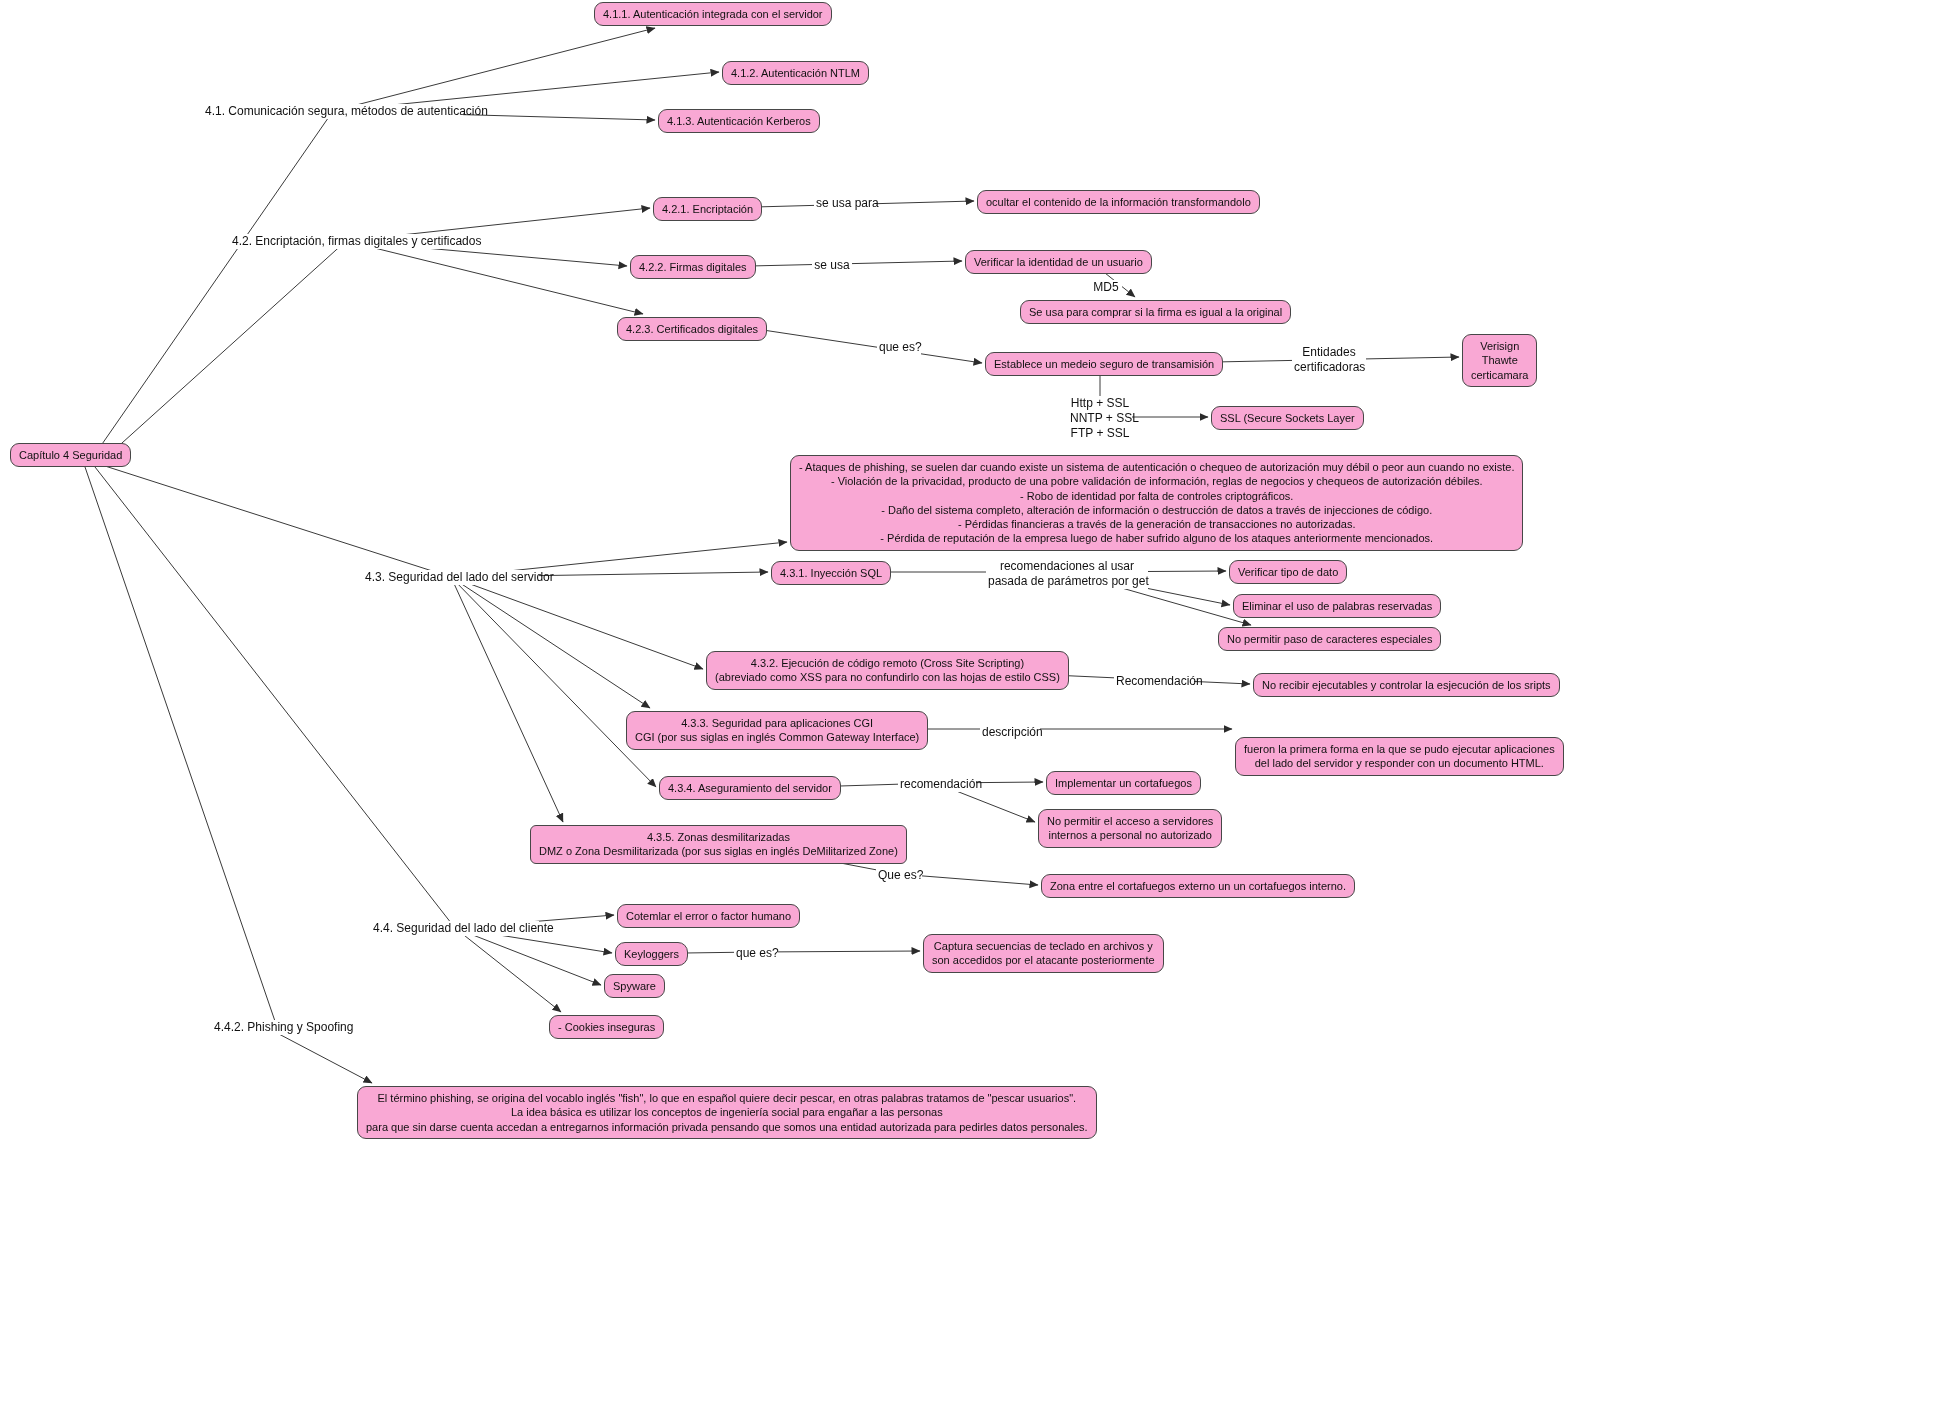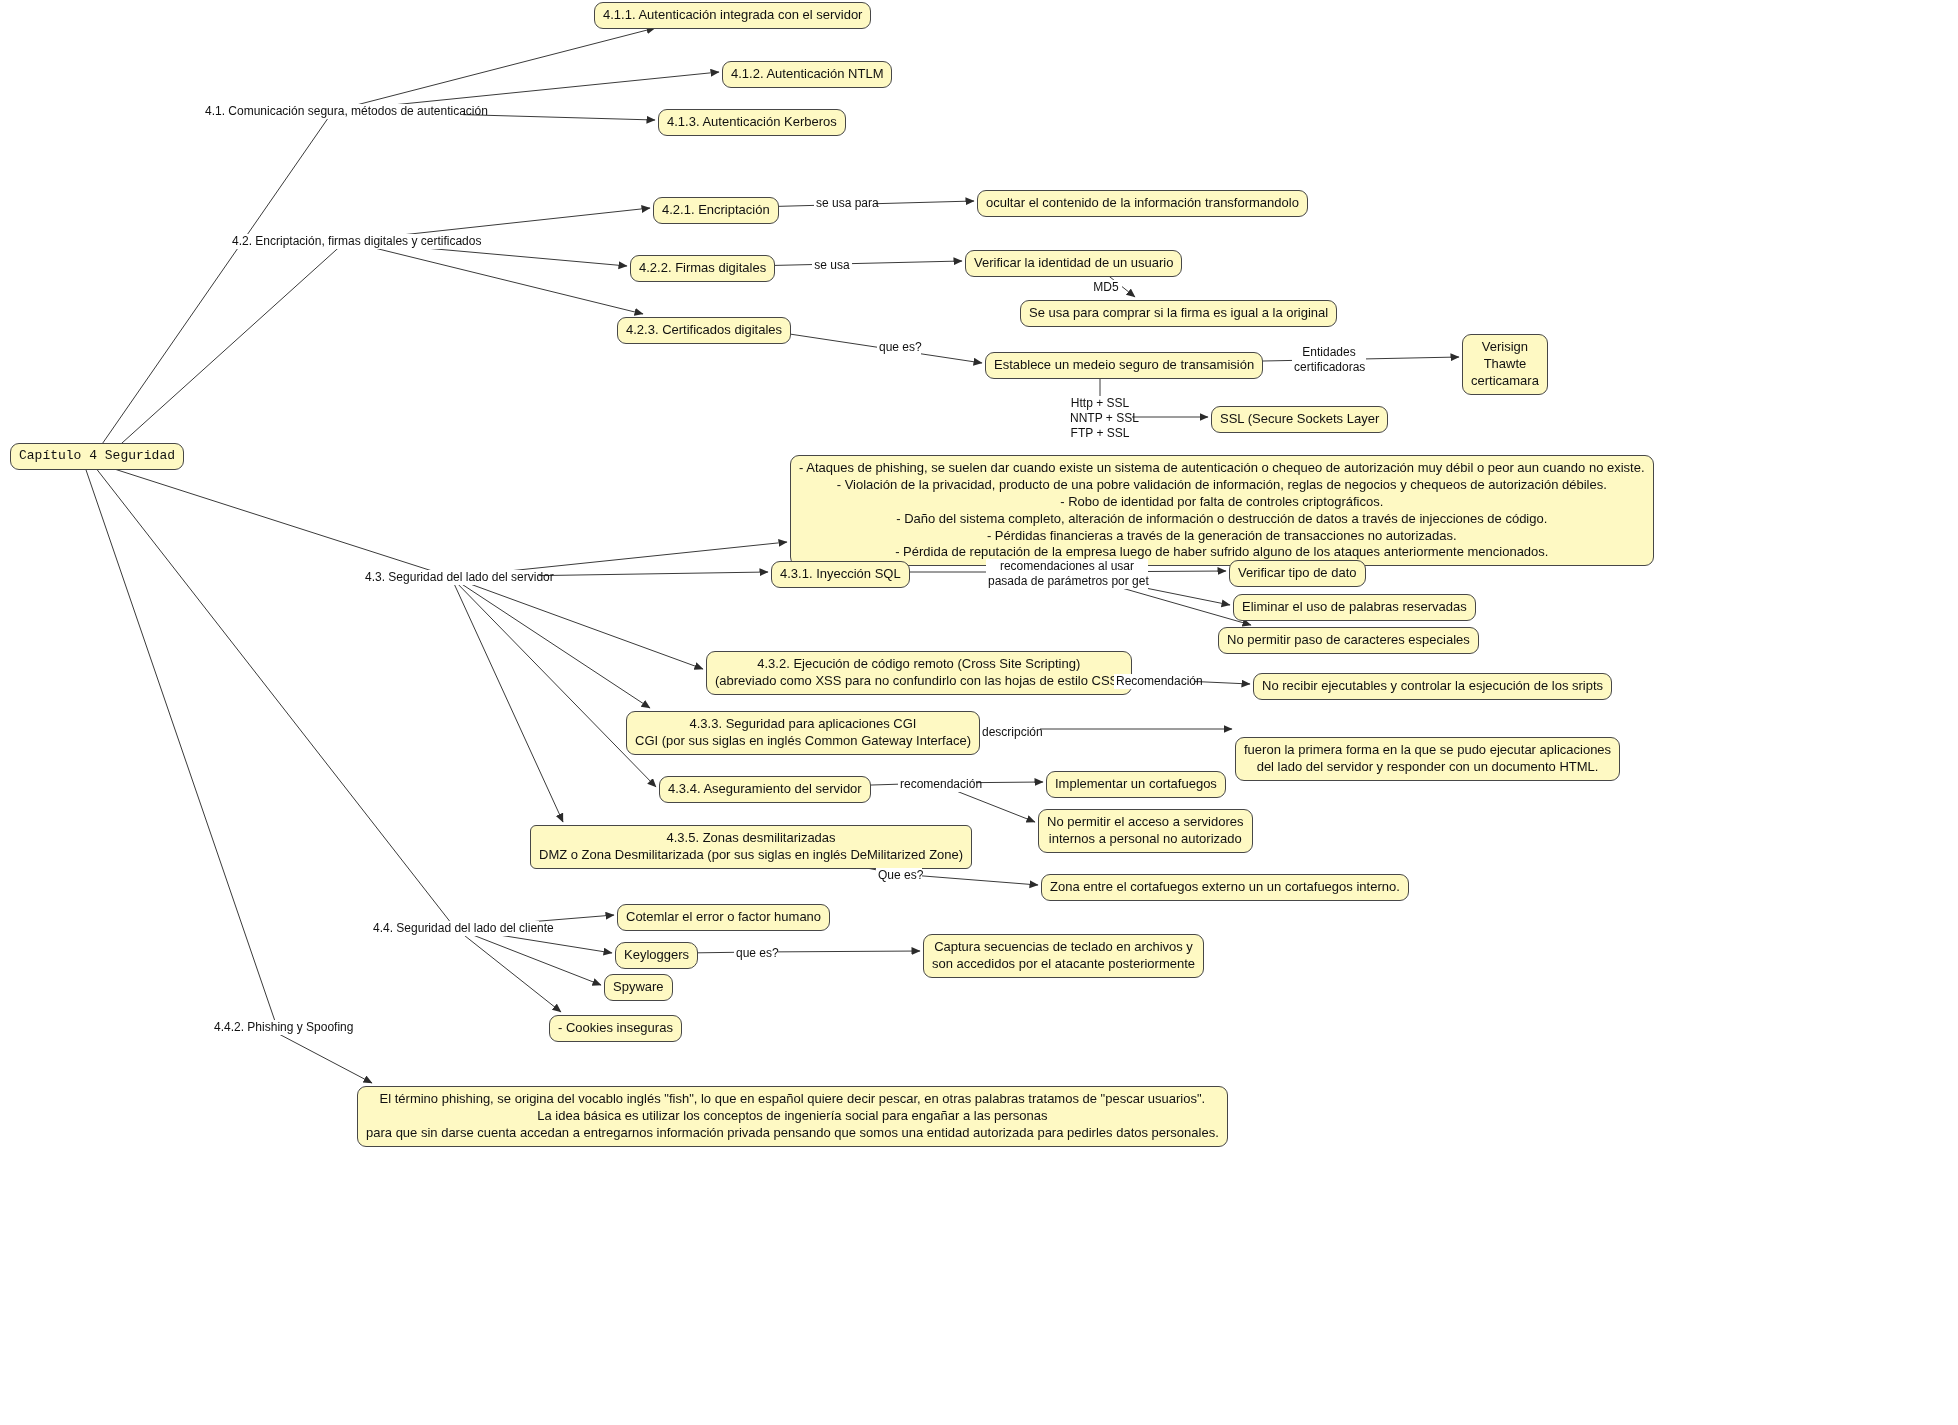--- a/index.html
+++ b/index.html
@@ -1,21 +1,21 @@
 <!DOCTYPE html>
 <html><head>
 <meta charset="utf-8">
 <style>
   html,body{margin:0;padding:0;background:#fff;}
   .canvas{position:relative;width:1958px;height:1425px;background:#fff;overflow:hidden;
           font-family:"Liberation Sans",sans-serif;color:#111;}
   svg.edges{position:absolute;left:0;top:0;width:1958px;height:1425px;}
   svg.edges line{stroke:#3a3a3a;stroke-width:1;}
-  .node{position:absolute;background:#fef9c3;border:1px solid #474747;border-radius:9px;
-        padding:4px 8px;font-size:13px;line-height:1.3;text-align:center;white-space:pre;
+  .node{position:absolute;background:#f9a8d4;border:1px solid #474747;border-radius:9px;
+        padding:4px 8px;font-size:11px;line-height:1.3;text-align:center;white-space:pre;
         box-sizing:border-box;}
   .label{position:absolute;background:#fff;font-size:12px;line-height:1.25;text-align:center;
          white-space:pre;padding:0 2px;box-sizing:border-box;}
 </style>
 </head>
 <body>
 
 <div class="canvas">
 
   <svg class="edges">
@@ -67,21 +67,21 @@
     <line x1="455" y1="928" x2="614" y2="915" marker-end="url(#arw)"></line>
     <line x1="455" y1="928" x2="612" y2="953" marker-end="url(#arw)"></line>
     <line x1="455" y1="928" x2="601" y2="985" marker-end="url(#arw)"></line>
     <line x1="455" y1="928" x2="561" y2="1012" marker-end="url(#arw)"></line>
     <line x1="685" y1="953" x2="756" y2="952"></line>
     <line x1="756" y1="952" x2="920" y2="951" marker-end="url(#arw)"></line>
 
     <line x1="277" y1="1033" x2="372" y2="1083" marker-end="url(#arw)"></line>
   </svg>
 
-  <div class="node" style="left:10px;top:443px;font-family:Liberation Mono, monospace;">Capítulo 4 Seguridad</div>
+  <div class="node" style="left:10px;top:443px;">Capítulo 4 Seguridad</div>
 
   <div class="label" style="left:203px;top:104px;width:260px;">4.1. Comunicación segura, métodos de autenticación</div>
   <div class="node" style="left:594px;top:2px;">4.1.1. Autenticación integrada con el servidor</div>
   <div class="node" style="left:722px;top:61px;">4.1.2. Autenticación NTLM</div>
   <div class="node" style="left:658px;top:109px;">4.1.3. Autenticación Kerberos</div>
 
   <div class="label" style="left:230px;top:234px;width:232px;">4.2. Encriptación, firmas digitales y certificados</div>
   <div class="node" style="left:653px;top:197px;">4.2.1. Encriptación</div>
   <div class="label" style="left:814px;top:196px;width:62px;">se usa para</div>
   <div class="node" style="left:977px;top:190px;">ocultar el contenido de la información transformandolo</div>

